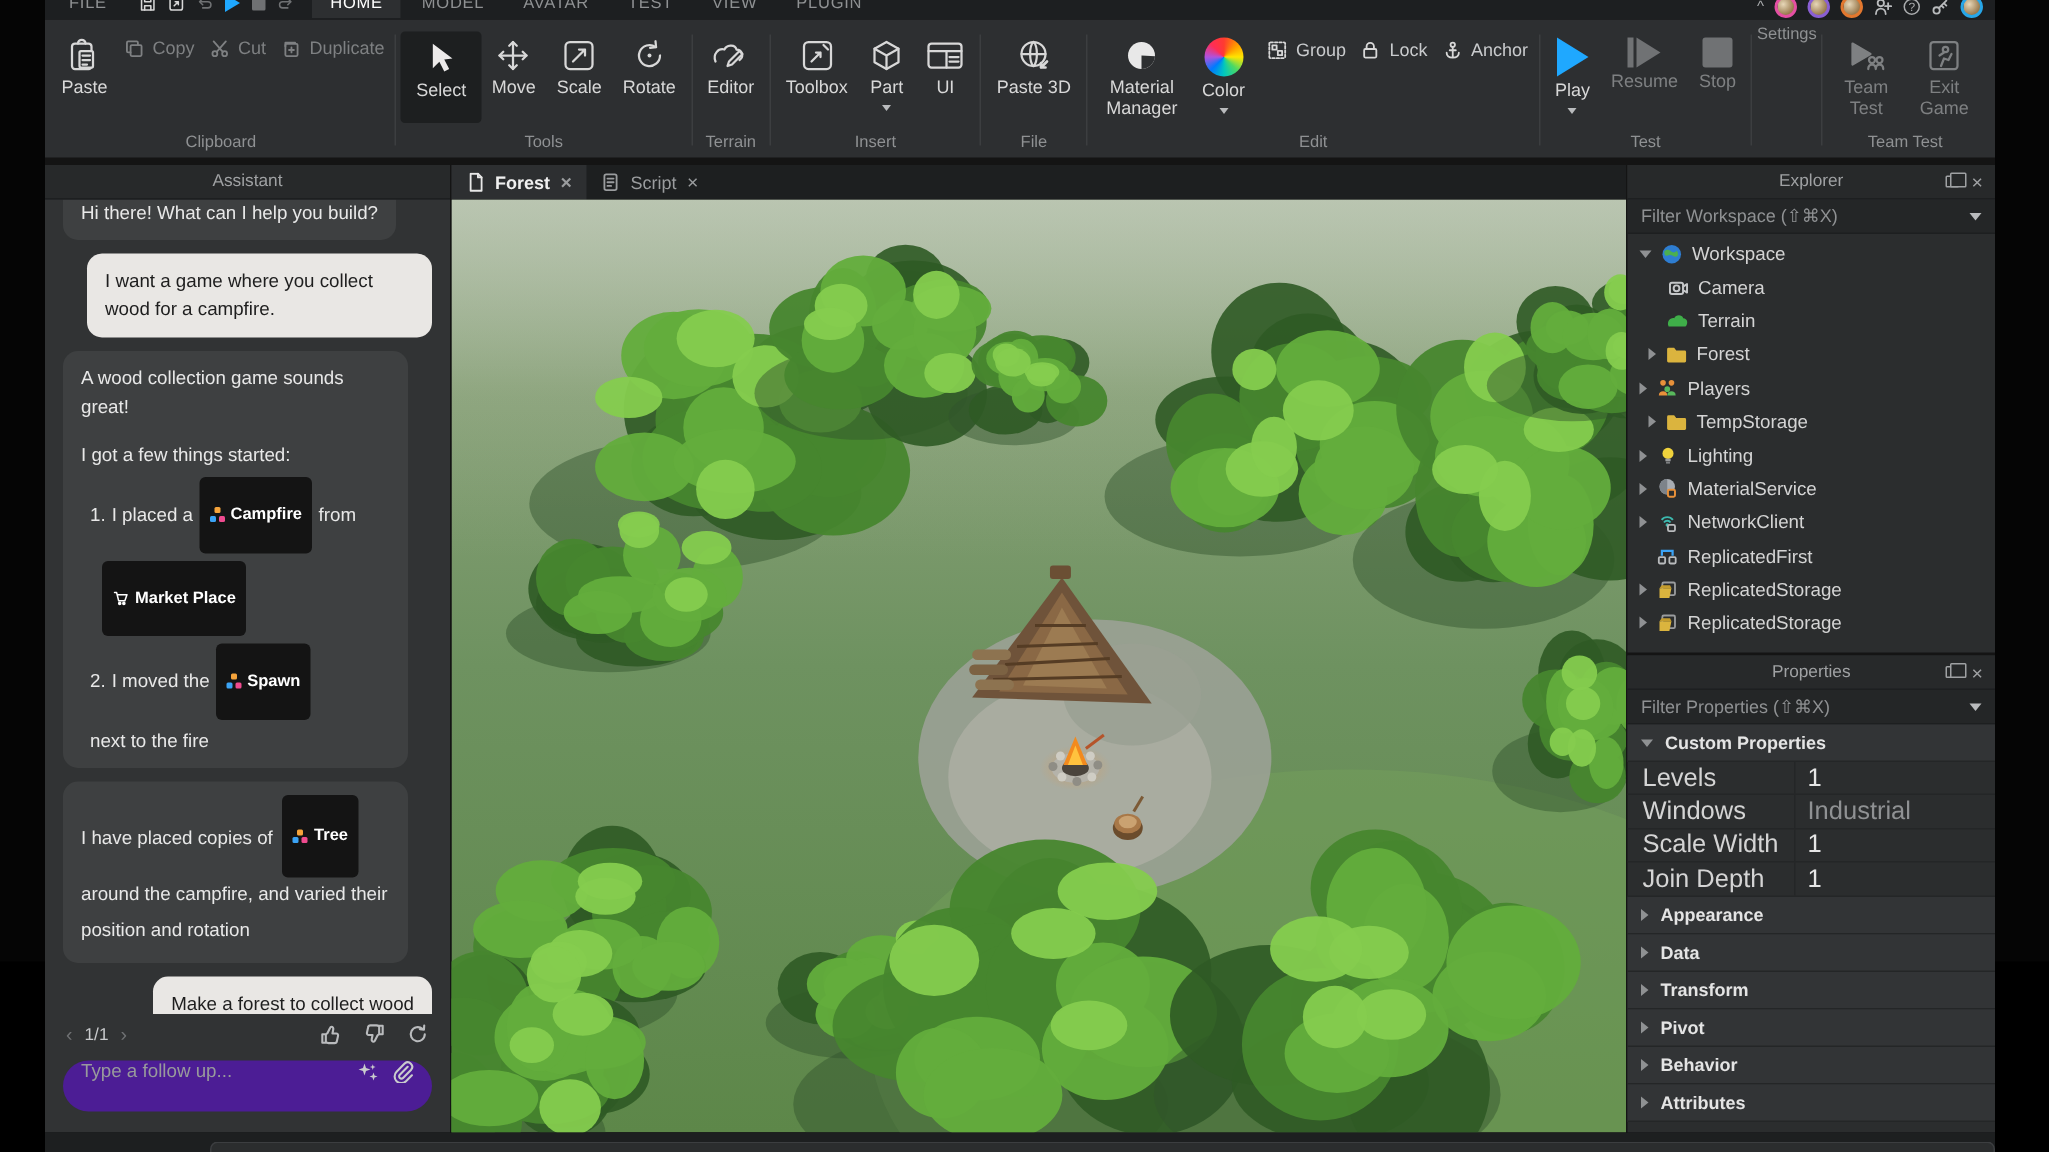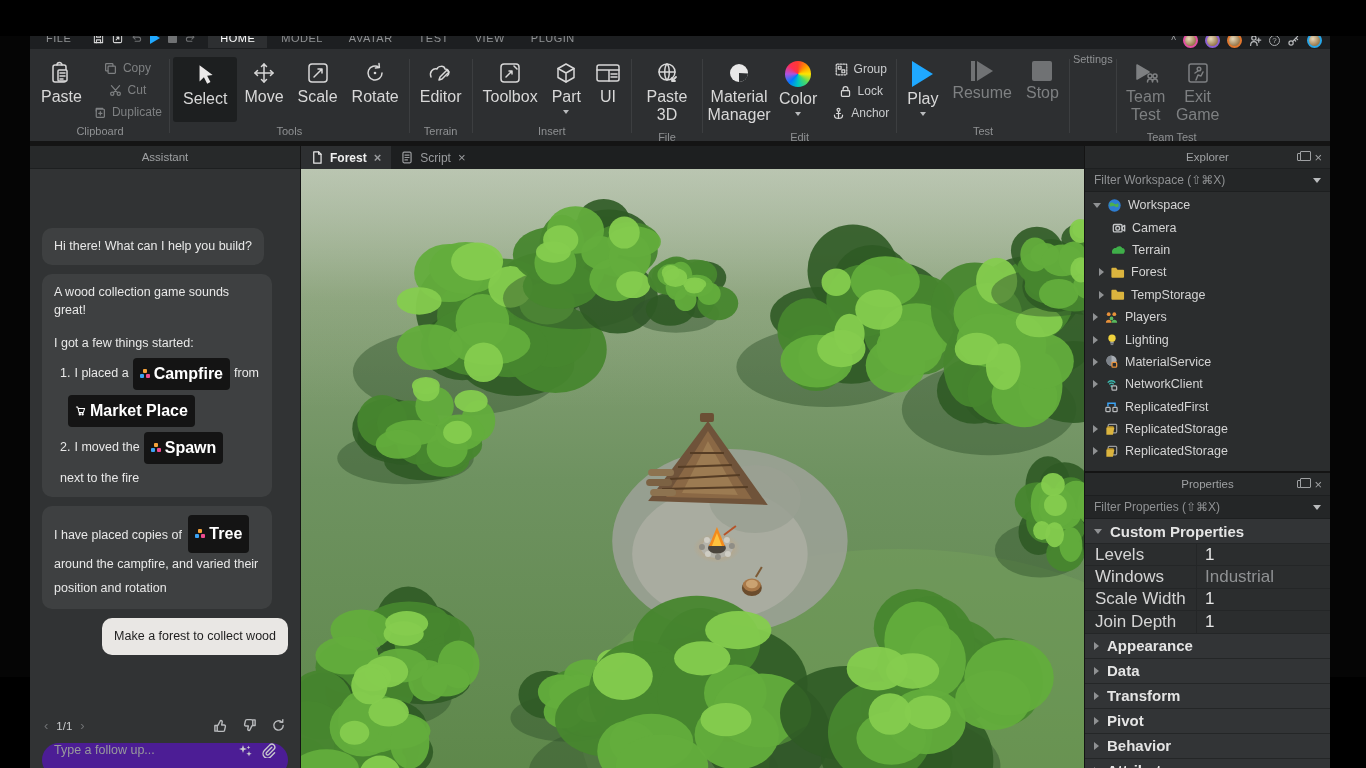--- a/index.html
+++ b/index.html
@@ -1,44 +1,44 @@
 <!DOCTYPE html>
 <html><head>
 <meta charset="utf-8">
 <style>
   * { margin:0; padding:0; box-sizing:border-box; }
   html,body { width:1366px; height:768px; overflow:hidden; background:#000; font-family:"Liberation Sans",sans-serif; }
-  #stage { position:relative; width:1366px; height:641px; background:#050505;margin-top:36px; }
+  #stage { position:relative; width:1366px; height:641px; background:#050505; }
   #appwin { position:absolute; left:30px; top:0; width:1300px; height:755px; background:#141414; display:flex; flex-direction:column; }
 
   
   .titlebar { height:13px; background:#1d1f21; overflow:hidden; position:relative; flex:none; }
   .tb-inner { position:absolute; left:6px; top:-9px; display:flex; align-items:center; gap:2px; height:22px; }
   .tb-menu { color:#8f9193; font-size:11px; letter-spacing:.5px; padding:4px 10px; }
   .tb-qicons { display:flex; gap:8px; align-items:center; margin:0 10px; }
   .tb-qicons svg { display:block; }
   .tb-tab { color:#8f9193; font-size:11px; letter-spacing:.5px; padding:4px 12px; }
   .tb-tab.active { color:#fff; background:#2d2f31; border-radius:3px 3px 0 0; }
   .tb-right { position:absolute; right:8px; top:-8px; display:flex; align-items:center; gap:7px; height:24px; }
   .avatar { width:15px; height:15px; border-radius:50%; border:2px solid; background:radial-gradient(circle at 35% 35%, #e7d7b8, #9a7b4f 70%); }
   .tb-ico { color:#a9abad; font-size:10px; display:flex; align-items:center; }
 
   
   .ribbon { height:92px; background:#2d2f31; display:flex; align-items:stretch; padding:2px 4px 0 4px; flex:none; }
   .vsep { width:1px; background:#3c3e40; margin:8px 3px; flex:none; }
   .rgroup { display:flex; flex-direction:column; flex:none; }
   .ritems { display:flex; flex:1; align-items:flex-start; padding-top:6px; }
   .rlabel { text-align:center; color:#8f9193; font-size:11px; padding:2px 0 4px 0; }
-  .rbtn { display:flex; flex-direction:column; align-items:center; gap:3px; color:#d8d8d8; font-size:16px; padding:4px 7px; line-height:1.15; text-align:center; }
+  .rbtn { display:flex; flex-direction:column; align-items:center; gap:3px; color:#d8d8d8; font-size:12px; padding:4px 7px; line-height:1.15; text-align:center; }
   .rbtn .cap { white-space:pre-line; }
   .rbtn.dis { color:#7e8082; }
   .rbtn.dis svg { stroke:#7e8082 !important; }
   .rbtn.activebtn { background:#1d1f20; border-radius:3px; }
   svg.oicon { stroke:#d8d8d8; fill:none; stroke-width:1.5; stroke-linecap:round; stroke-linejoin:round; }
-  .stackcol { display:flex; flex-direction:column; justify-content:flex-start; gap:2px; padding-top:2px;align-items:center; }
+  .stackcol { display:flex; flex-direction:row; justify-content:flex-start; gap:2px; padding-top:2px;align-items:center; }
   .minirow { display:flex; align-items:center; gap:6px; color:#c9cbcd; font-size:12px; padding:3px 4px; }
   .modesel { background:#1f2122; border-radius:3px; color:#e3e3e3; font-size:12px; padding:3px 8px; display:flex; align-items:center; gap:14px; }
   .caret-dn { width:0; height:0; border-left:4px solid transparent; border-right:4px solid transparent; border-top:5px solid #b9bbbd; }
   .caret-sm { width:0; height:0; border-left:3.5px solid transparent; border-right:3.5px solid transparent; border-top:4px solid #b9bbbd; margin-top:1px; }
   .chk { width:13px; height:13px; border-radius:2px; display:flex; align-items:center; justify-content:center; font-size:10px; }
   .chk.on { background:#19a1f1; color:#fff; }
   .chk.off { border:1.5px solid #9a9c9e; }
   .colorwheel { width:26px; height:26px; border-radius:50%; background:conic-gradient(#ff3b30,#ff9500,#ffe500,#4cd964,#00c7be,#007aff,#af52de,#ff2d55,#ff3b30); }
   .playtri { width:0; height:0; border-top:13px solid transparent; border-bottom:13px solid transparent; border-left:21px solid #1fa8ff; }
   .playtri.gray { border-left-color:#707274; }
@@ -51,21 +51,21 @@
 
   
   .assistant { width:270px; flex:none; background:#313334; display:flex; flex-direction:column; margin-right:1px; }
   .pane-head { height:23px; background:#27292a; color:#9fa1a3; font-size:11.5px; display:flex; align-items:center; justify-content:center; position:relative; flex:none; border-bottom:1px solid #1d1f20; }
   .chat { flex:1; display:flex; flex-direction:column; justify-content:center; padding:10px 12px 8px 12px; gap:9px; overflow:hidden; }
   .bub { border-radius:10px; font-size:12.5px; line-height:1.5; padding:9px 12px; max-width:230px; }
   .bub.ai { background:#3e4041; color:#e8e8e8; align-self:flex-start; }
   .bub.user { background:#e9e7e4; color:#1e1e1e; align-self:flex-end; }
   .para-gap { height:14px; }
   .msg-li { display:flex; flex-wrap:wrap; align-items:center; column-gap:4px; row-gap:5px; padding-left:6px; margin-top:5px; }
-  .chip { display:inline-flex; align-items:center; gap:4px; background:#141414; color:#fff; font-weight:bold; font-size:16px; border-radius:4px; padding:4px 7px; }
+  .chip { display:inline-flex; align-items:center; gap:4px; background:#141414; color:#fff; font-weight:bold; font-size:11px; border-radius:4px; padding:17px 7px; }
   .mico { position:relative; width:10px; height:10px; flex:none; }
   .mico i { position:absolute; width:4px; height:4px; border-radius:1px; }
   .mico .m1 { left:3px; top:0; background:#f5a33b; }
   .mico .m2 { left:0; top:5.5px; background:#3ba3f5; }
   .mico .m3 { left:6px; top:5.5px; background:#ef4b8f; }
   .chat-foot { display:flex; align-items:center; justify-content:space-between; padding:6px 14px 2px 14px; color:#9a9c9e; font-size:11.5px; flex:none; }
   .foot-icons { display:flex; gap:14px; align-items:center; }
   .pager { display:flex; gap:8px; align-items:center; color:#c9cbcd; }
   .pager .arr { color:#6f7173; font-size:13px; }
   .chat-input { margin:8px 12px 14px 12px; background:#4c1d95; border-radius:17px; height:34px; display:flex; align-items:flex-start; padding:0 12px; gap:8px; flex:none; }
@@ -94,21 +94,21 @@
   .filterrow input { flex:1; background:transparent; border:none; outline:none; color:#cfcfcf; font-size:12px; font-family:inherit; }
   .filterrow input::placeholder { color:#8f9193; }
   .tree { padding-top:2px; }
   .trow { height:22.4px; display:flex; align-items:center; gap:6px; color:#d4d4d4; font-size:12.5px; padding-left:8px; }
   .tind1 { padding-left:26px; }
   .arr-r { width:0; height:0; border-top:4px solid transparent; border-bottom:4px solid transparent; border-left:5px solid #8f9193; flex:none; }
   .arr-d { width:0; height:0; border-left:4px solid transparent; border-right:4px solid transparent; border-top:5px solid #8f9193; flex:none; }
   .ticon { width:15px; height:15px; flex:none; display:flex; align-items:center; justify-content:center; }
 
   
-  .sect { height:25px; background:#323436; display:flex; align-items:center; gap:8px; padding-left:9px; color:#e4e4e4; font-size:15px; font-weight:bold; border-bottom:1px solid #242627; flex:none; }
+  .sect { height:25px; background:#323436; display:flex; align-items:center; gap:8px; padding-left:9px; color:#e4e4e4; font-size:12px; font-weight:bold; border-bottom:1px solid #242627; flex:none; }
   .prow { height:22.4px; display:flex; border-bottom:1px solid #242627; font-size:17px; flex:none; }
   .prow .pl { width:112px; flex:none; color:#d4d4d4; display:flex; align-items:center; padding-left:10px; border-right:1px solid #242627; }
   .prow .pv { flex:1; color:#e6e6e6; display:flex; align-items:center; padding-left:8px; }
   .prow .pv.muted { color:#8f9193; }
 
   
   .bottombar { position:absolute; left:30px; top:755px; width:1300px; height:13px; background:#1d1f20; }
   .bb-panel { position:absolute; left:110px; right:0; top:6px; bottom:0; background:#2b2d2e; border:1px solid #3c3e40; border-bottom:none; border-radius:5px 5px 0 0; }
 </style>
 </head>
@@ -408,20 +408,23 @@
 
   <div class="mainrow">
 
     <div class="assistant">
       <div class="pane-head">
         <span>Assistant</span>
       </div>
       <div class="chat">
         <div class="bub ai">
           <span>Hi there! What can I help you build?</span>
+        </div>
+        <div class="bub user">
+          <span>I want a game where you collect wood for a campfire.</span>
         </div>
         <div class="bub ai">
           <div>A wood collection game sounds great!</div>
           <div class="para-gap"></div>
           <div>I got a few things started:</div>
           <div class="msg-li">
             <span>1.</span>
             <span>I placed a</span>
             <span class="chip">
               <span class="mico">
@@ -917,41 +920,41 @@
           </div>
           <div class="trow tind1" style="padding-left:14px">
             <span class="arr-r"></span>
             <span class="ticon">
                   <svg width="15" height="15" viewBox="0 0 16 16">
                     <path d="M1.5 4a1 1 0 0 1 1-1h4l1.5 2h6a1 1 0 0 1 1 1v6.5a1 1 0 0 1-1 1h-11.5a1 1 0 0 1-1-1z" fill="#dbb43e"></path>
                   </svg>
                 </span>
             <span>Forest</span>
           </div>
-          <div class="trow tind1" style="padding-left:14px">
-            <span class="arr-r"></span>
-            <span class="ticon">
-                  <svg width="15" height="15" viewBox="0 0 16 16">
-                    <path d="M1.5 4a1 1 0 0 1 1-1h4l1.5 2h6a1 1 0 0 1 1 1v6.5a1 1 0 0 1-1 1h-11.5a1 1 0 0 1-1-1z" fill="#dbb43e"></path>
-                  </svg>
-                </span>
-            <span>TempStorage</span>
-          </div>
           <div class="trow">
             <span class="arr-r"></span>
             <span class="ticon">
                   <svg width="15" height="15" viewBox="0 0 16 16">
                     <circle cx="5" cy="4.5" r="2" fill="#e8913a"></circle>
                     <circle cx="11" cy="4.5" r="2" fill="#e8913a"></circle>
                     <circle cx="8" cy="9" r="2" fill="#58b85c"></circle>
                     <path d="M2 13.5c0-2 1.4-3 3-3s3 1 3 3z" fill="#e8913a"></path>
                     <path d="M8 13.5c0-2 1.4-3 3-3s3 1 3 3z" fill="#58b85c"></path>
                   </svg>
                 </span>
             <span>Players</span>
+          </div>
+          <div class="trow tind1" style="padding-left:14px">
+            <span class="arr-r"></span>
+            <span class="ticon">
+                  <svg width="15" height="15" viewBox="0 0 16 16">
+                    <path d="M1.5 4a1 1 0 0 1 1-1h4l1.5 2h6a1 1 0 0 1 1 1v6.5a1 1 0 0 1-1 1h-11.5a1 1 0 0 1-1-1z" fill="#dbb43e"></path>
+                  </svg>
+                </span>
+            <span>TempStorage</span>
           </div>
           <div class="trow">
             <span class="arr-r"></span>
             <span class="ticon">
                   <svg width="14" height="14" viewBox="0 0 16 16">
                     <circle cx="8" cy="6" r="4.2" fill="#f0d23c"></circle>
                     <rect x="6" y="10" width="4" height="2" fill="#9a9c9e"></rect>
                     <rect x="6.5" y="12.3" width="3" height="1.5" fill="#7e8082"></rect>
                   </svg>
                 </span>

